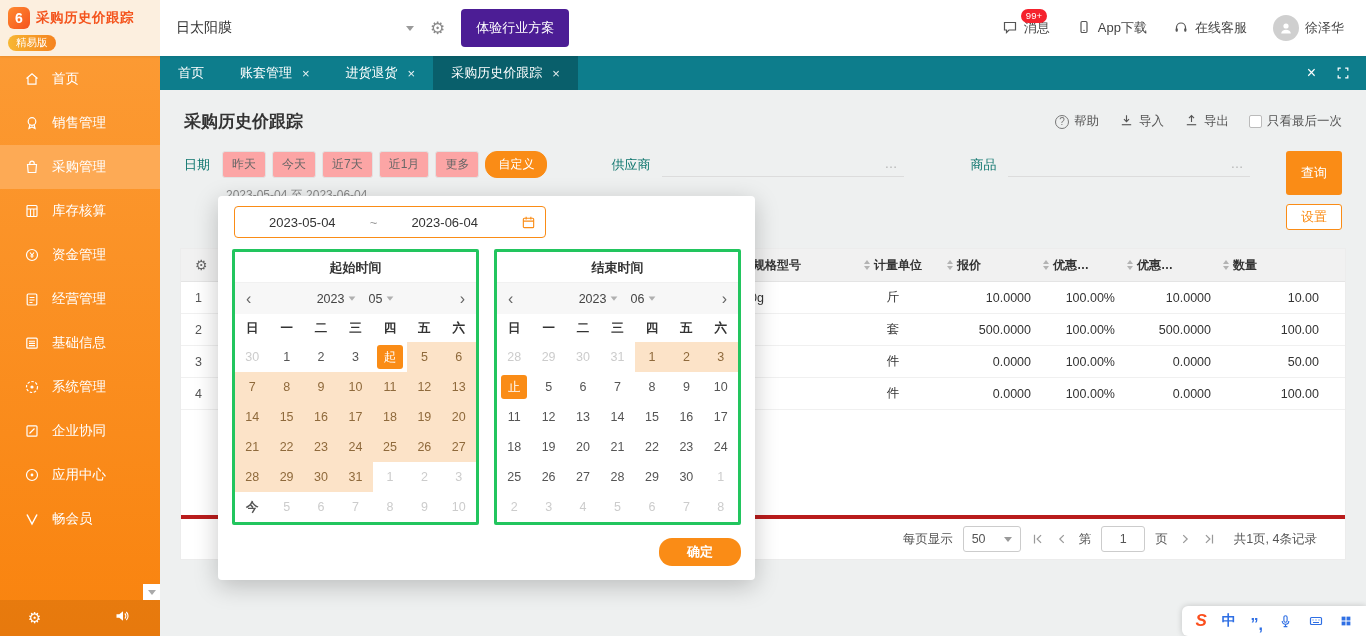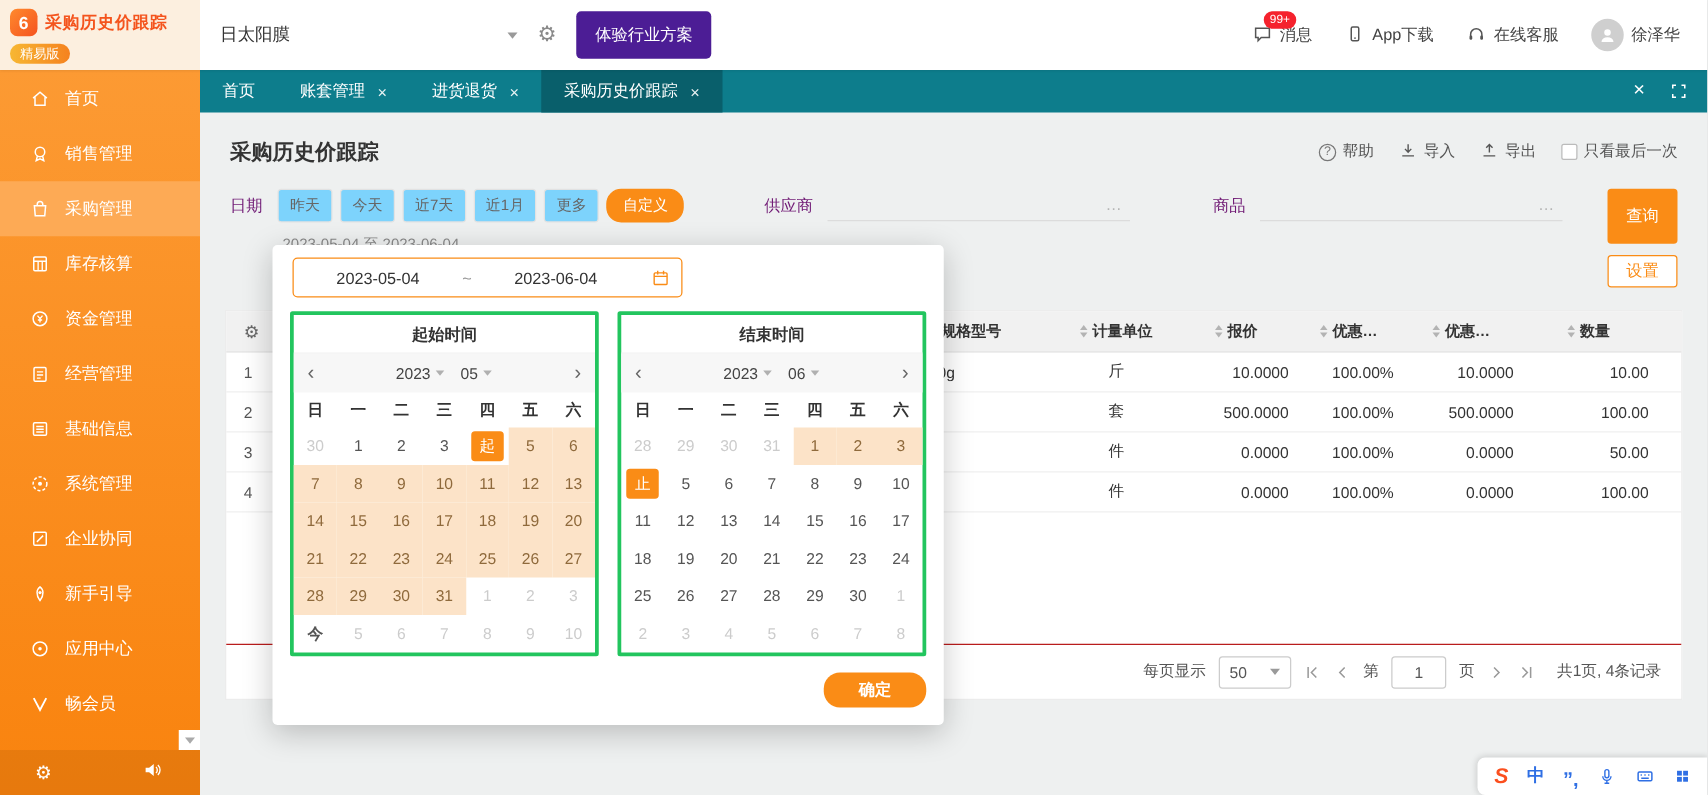--- a/index.html
+++ b/index.html
@@ -12,21 +12,21 @@
   .logo-row{display:flex;align-items:center;gap:6px;padding:7px 0 0 8px}
   .logo-mark{width:22px;height:22px;border-radius:6px;background:linear-gradient(135deg,#ff8a2e,#f5531f);color:#fff;font-weight:bold;font-size:14px;display:flex;align-items:center;justify-content:center}
   .logo-title{color:#f4541d;font-weight:bold;font-size:13.5px;letter-spacing:.5px;white-space:nowrap}
   .logo-badge{position:absolute;left:8px;bottom:5px;background:linear-gradient(90deg,#f7b733,#f5821f);color:#fff;font-size:10.5px;padding:1px 8px;border-radius:8px}
   .company-select{margin-left:16px;width:238px;display:flex;justify-content:space-between;align-items:center;font-size:14px;color:#333;cursor:pointer}
   .caret{display:inline-block;width:0;height:0;border-left:4px solid transparent;border-right:4px solid transparent;border-top:5px solid #9a9a9a}
   .top-gear{margin-left:16px;color:#8a8a8a;font-size:17px;cursor:pointer}
   .trial-btn{margin-left:16px;background:#4c1d95;color:#fff;border:none;padding:10px 15px;border-radius:4px;font-size:13px;cursor:pointer}
   .top-right{margin-left:auto;display:flex;align-items:center;gap:26px;padding-right:22px}
   .top-item{display:flex;align-items:center;gap:6px;font-size:13px;color:#444;position:relative;cursor:pointer}
-  .msg-badge{position:absolute;top:-10px;left:9px;background:#f5222d;color:#fff;font-size:9.5px;padding:1px 5px;border-radius:8px;line-height:1.3}
+  .msg-badge{position:absolute;top:-10px;left:19px;background:#f5222d;color:#fff;font-size:9.5px;padding:1px 5px;border-radius:8px;line-height:1.3}
   .avatar{width:26px;height:26px;border-radius:50%;background:#cfcfcf;display:inline-flex;align-items:center;justify-content:center;overflow:hidden}
 
   
   .body-row{display:flex;height:580px}
   .sidebar{width:160px;flex:0 0 160px;background:linear-gradient(180deg,#fc9a33,#f9830e);display:flex;flex-direction:column;position:relative;z-index:10}
   #side-nav{flex:1;padding-top:1px}
   .side-item{height:44px;display:flex;align-items:center;gap:12px;padding-left:24px;color:#fff;font-size:13.5px;cursor:pointer}
   .side-item.active{background:#fdaa55}
   .side-icon{width:16px;height:16px;display:inline-flex}
   .side-icon svg{width:16px;height:16px}
@@ -50,54 +50,54 @@
   
   .page-header{display:flex;align-items:center;padding:20px 24px 6px 24px}
   .page-title{font-size:17px;font-weight:600;color:#333}
   .page-actions{margin-left:auto;display:flex;align-items:center;gap:20px;font-size:12.5px;color:#555}
   .action{display:flex;align-items:center;gap:5px;cursor:pointer}
   .qmark{width:14px;height:14px;border:1px solid #777;border-radius:50%;font-size:10px;display:inline-flex;align-items:center;justify-content:center;color:#777}
   .checkbox{width:13px;height:13px;border:1px solid #bbb;border-radius:2px;background:#fff;display:inline-block}
 
   
   .filter-row{display:flex;align-items:flex-start;padding:12px 24px 0 24px}
-  .flabel{font-size:13px;color:#701a75;margin-right:12px;margin-top:5px;white-space:nowrap}
+  .flabel{font-size:13px;color:#0f766e;margin-right:12px;margin-top:5px;white-space:nowrap}
   .date-col{display:flex;flex-direction:column}
   .pill-row{display:flex;align-items:center;gap:6px}
-  .pill{font-size:12px;color:#666;background:#7dd3fc;border:1px solid #e2e2e2;border-radius:3px;padding:4px 9px;cursor:pointer;font-family:inherit}
+  .pill{font-size:12px;color:#666;background:#fca5a5;border:1px solid #e2e2e2;border-radius:3px;padding:4px 9px;cursor:pointer;font-family:inherit}
   .pill.custom{background:#fa8c16;border-color:#fa8c16;color:#fff;border-radius:12px;padding:4px 12px}
   .range-text{font-size:12px;color:#888;margin:9px 0 0 4px}
   .input-line{width:242px;border-bottom:1px solid #dcdcdc;display:flex;justify-content:flex-end;align-items:center;height:26px;margin-right:20px}
   .dots{color:#b5b5b5;font-size:13px;letter-spacing:1px;padding:0 6px;cursor:pointer}
   .btn-col{margin-left:auto;display:flex;flex-direction:column;gap:9px;align-items:flex-end}
   .btn-query{width:56px;height:44px;background:#fa8c16;color:#fff;border:none;border-radius:3px;font-size:13px;cursor:pointer;font-family:inherit}
   .btn-settings{width:56px;height:26px;background:#fff;color:#fa8c16;border:1px solid #fa8c16;border-radius:3px;font-size:13px;cursor:pointer;font-family:inherit}
 
   
   .table-card{background:#fff;margin:18px 20px 0 20px;height:312px;display:flex;flex-direction:column;border:1px solid #ececec}
   .thead,.trow{display:grid;grid-template-columns:46px 1fr 108px 96px 96px 84px 96px 128px;align-items:center}
   .thead{background:#f1f1f1;height:33px;font-size:12px;font-weight:bold;color:#333;border-bottom:1px solid #e4e4e4}
   .trow{height:32px;font-size:12.5px;color:#333;border-bottom:1px solid #f0f0f0}
   .c{padding:0 6px;white-space:nowrap;overflow:hidden}
   .c.no{padding-left:14px;color:#555}
   .c.unit{text-align:center}
   .c.num{text-align:right}
   .c.qty{padding-right:26px}
   .th{display:flex;align-items:center;gap:4px}
   .th.center{justify-content:center}
-  .th.right{justify-content:center}
+  .th.right{justify-content:flex-start}
   .sort{display:inline-flex;flex-direction:column;gap:2px;cursor:pointer}
   .sort b{width:0;height:0;border-left:3.5px solid transparent;border-right:3.5px solid transparent;display:block}
   .sort .up{border-bottom:4px solid #b3b3b3}
   .sort .dn{border-top:4px solid #b3b3b3}
   .tfill{flex:1}
   .hgear{color:#666;font-size:14px;cursor:pointer}
 
   
-  .pager{height:44px;border-top:1px solid #b91c1c;display:flex;align-items:center;justify-content:flex-end;gap:10px;padding-right:16px;font-size:12.5px;color:#555}
+  .pager{height:44px;border-top:4px solid #b91c1c;display:flex;align-items:center;justify-content:flex-end;gap:10px;padding-right:28px;font-size:12.5px;color:#555}
   .pg-select{width:58px;height:26px;border:1px solid #ccc;border-radius:3px;display:flex;align-items:center;justify-content:space-between;padding:0 8px;background:#fff;cursor:pointer}
   .pg-btn{display:inline-flex;align-items:center;cursor:pointer}
   .pg-input{width:44px;height:26px;border:1px solid #ccc;border-radius:3px;display:flex;align-items:center;justify-content:center;background:#fff}
   .pg-summary{margin-left:8px}
 
   
   .popup{position:absolute;left:218px;top:196px;width:537px;background:#fff;border-radius:4px;box-shadow:0 6px 24px rgba(0,0,0,.22);z-index:40;padding:10px 14px 14px}
   .dp-input{width:312px;height:32px;border:1px solid #fa8c16;border-radius:4px;display:flex;align-items:center;font-size:13px;color:#333;margin-left:2px;background:#fff}
   .dp-val{flex:1;text-align:center}
   .dp-sep{color:#999}
@@ -257,29 +257,20 @@
             <span class="side-label">系统管理</span>
           </div>
           <div class="side-item">
             <span class="side-icon">
               <svg viewBox="0 0 16 16">
                 <rect x="3" y="2.8" width="10" height="10.4" rx="1" stroke="#fff" fill="none" stroke-width="1.2"></rect>
                 <path d="M5.5 10.5 L10.5 5.5" stroke="#fff" stroke-width="1.2"></path>
               </svg>
             </span>
             <span class="side-label">企业协同</span>
-          </div>
-          <div class="side-item">
-            <span class="side-icon">
-              <svg viewBox="0 0 16 16">
-                <path d="M8 2.5 C10.8 4.5 11.5 9 8 13.5 C4.5 9 5.2 4.5 8 2.5 Z" stroke="#fff" fill="none" stroke-width="1.2"></path>
-                <circle cx="8" cy="7" r="1.3" fill="#fff"></circle>
-              </svg>
-            </span>
-            <span class="side-label">新手引导</span>
           </div>
           <div class="side-item">
             <span class="side-icon">
               <svg viewBox="0 0 16 16">
                 <circle cx="8" cy="8" r="5.5" stroke="#fff" fill="none" stroke-width="1.2"></circle>
                 <circle cx="8" cy="8" r="1.4" fill="#fff"></circle>
               </svg>
             </span>
             <span class="side-label">应用中心</span>
           </div>

